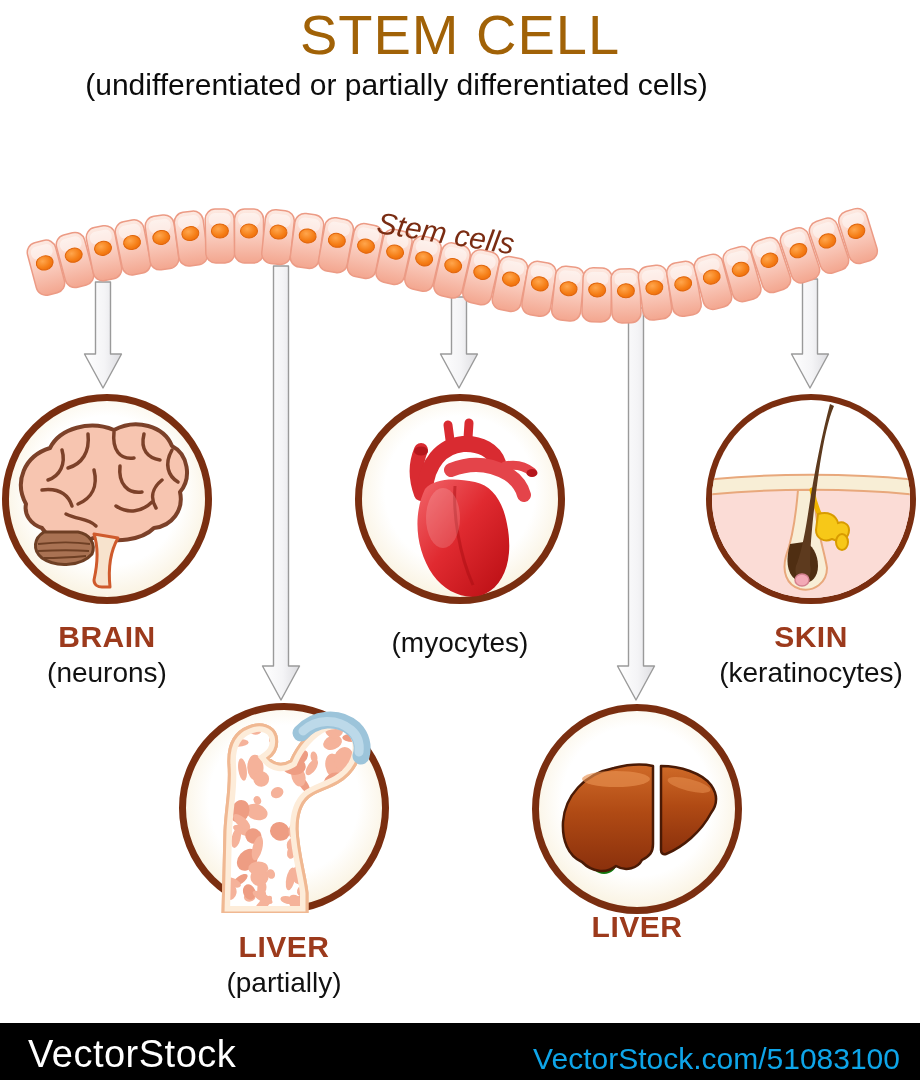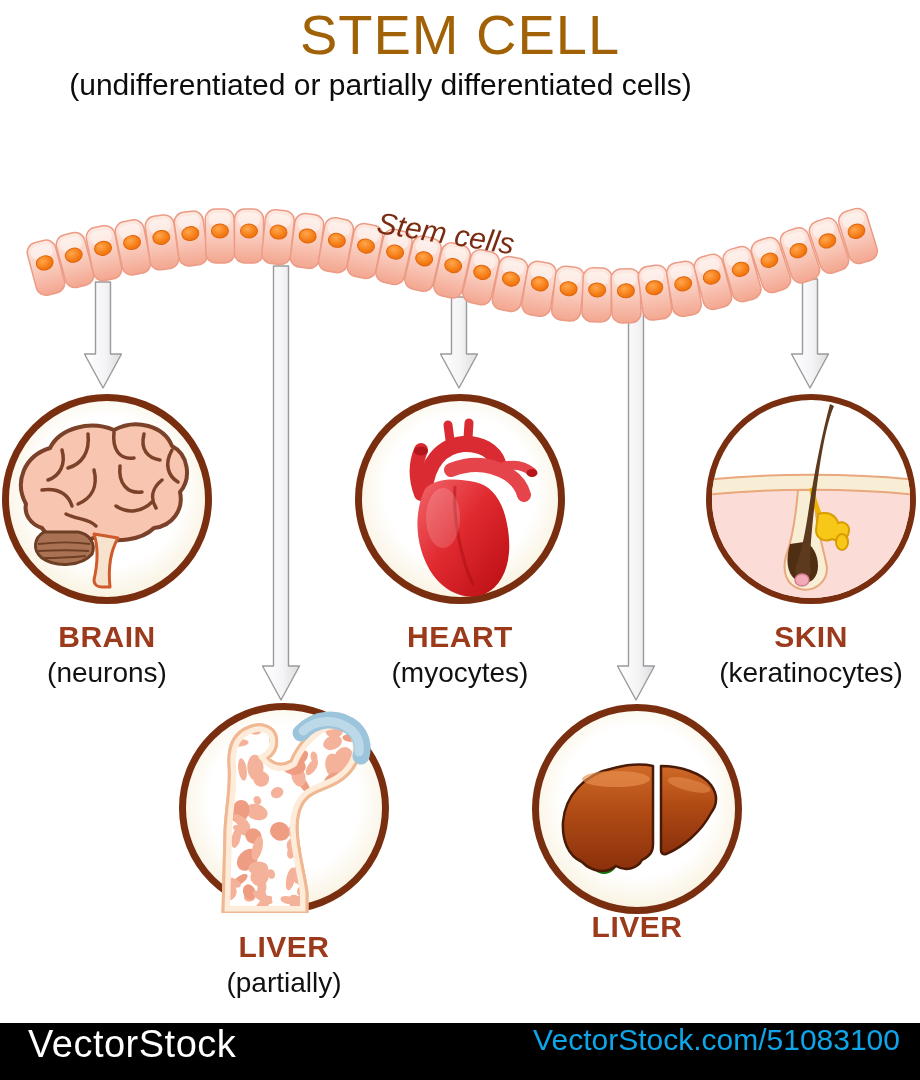--- a/index.html
+++ b/index.html
@@ -5,21 +5,21 @@
   html,body{margin:0;padding:0;background:#ffffff;}
   #canvas{
     position:relative;width:920px;height:1080px;overflow:hidden;
     background:#ffffff;font-family:"Liberation Sans",sans-serif;
   }
   .title{
     position:absolute;left:0;top:2px;width:920px;text-align:center;
     font-size:56px;font-weight:400;color:#a16207;letter-spacing:1px;
   }
   .subtitle{
-    position:absolute;left:0;top:68px;width:761px;text-align:center;
+    position:absolute;left:16px;top:68px;width:761px;text-align:center;
     font-size:30px;font-weight:400;color:#0c0c0c;
   }
   .band-label{
     position:absolute;left:380px;top:206px;
     font-size:30px;font-style:italic;color:#7a2c12;
     transform:rotate(9deg);transform-origin:left top;white-space:nowrap;
   }
   svg.layer{position:absolute;left:0;top:0;}
   .organ-circle{
     position:absolute;width:196px;height:196px;border-radius:50%;
@@ -27,21 +27,21 @@
     background:radial-gradient(circle at 50% 46%, #ffffff 0%, #ffffff 52%, #faf3e2 74%, #efe0bd 92%, #e7d2a9 100%);
   }
   .organ-circle svg{position:absolute;left:-7px;top:-7px;}
   .organ-label{
     position:absolute;width:280px;text-align:center;line-height:1.0;
   }
   .organ-label .name{font-size:30px;font-weight:bold;color:#9c3a1c;letter-spacing:.5px;}
   .organ-label .cells{font-size:28px;color:#111111;margin-top:7px;}
   .watermark{
     position:absolute;left:0;top:1023px;width:920px;height:57px;background:#000000;
-    display:flex;align-items:flex-start;justify-content:space-between;box-sizing:border-box;
+    display:flex;align-items:flex-end;justify-content:space-between;box-sizing:border-box;
     padding:0 20px 4px 28px;
   }
   .watermark .brand{color:#ffffff;font-size:38px;letter-spacing:0.5px;}
   .watermark .ref{color:#0ea5e9;font-size:30px;}
 </style>
 </head>
 <body>
 
 <div id="canvas">
 
@@ -433,21 +433,20 @@
       <ellipse cx="84" cy="75" rx="34" ry="8" fill="#e89050" opacity="0.65"></ellipse>
       <ellipse cx="157" cy="81" rx="22" ry="6" fill="#e89050" opacity="0.55" transform="rotate(14 157 81)"></ellipse>
     </svg>
   </div>
 
   <div class="organ-label" style="left:-33px;top:622px;">
     <div class="name">BRAIN</div>
     <div class="cells">(neurons)</div>
   </div>
   <div class="organ-label" style="left:320px;top:622px;">
-    <div class="name">HEART</div>
     <div class="cells">(myocytes)</div>
   </div>
   <div class="organ-label" style="left:671px;top:622px;">
     <div class="name">SKIN</div>
     <div class="cells">(keratinocytes)</div>
   </div>
   <div class="organ-label" style="left:144px;top:932px;">
     <div class="name">LIVER</div>
     <div class="cells">(partially)</div>
   </div>

